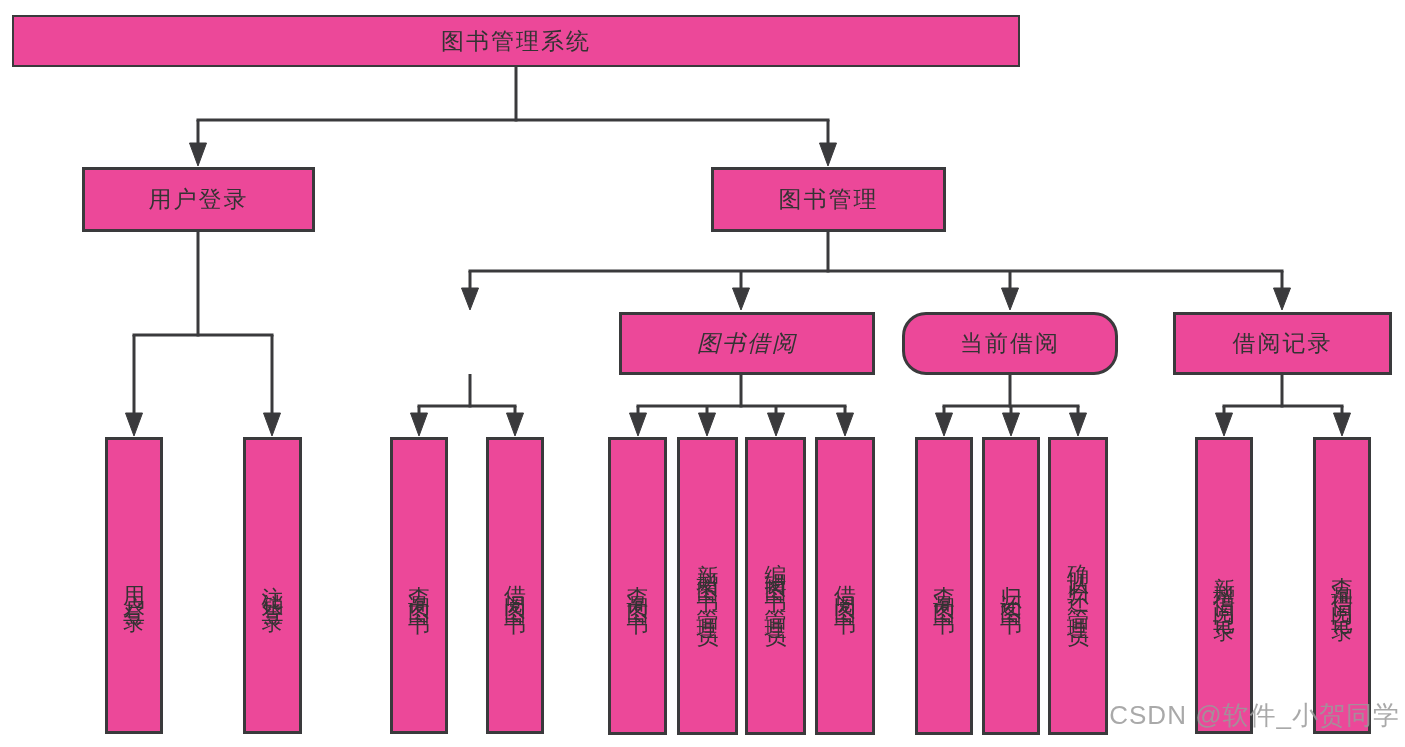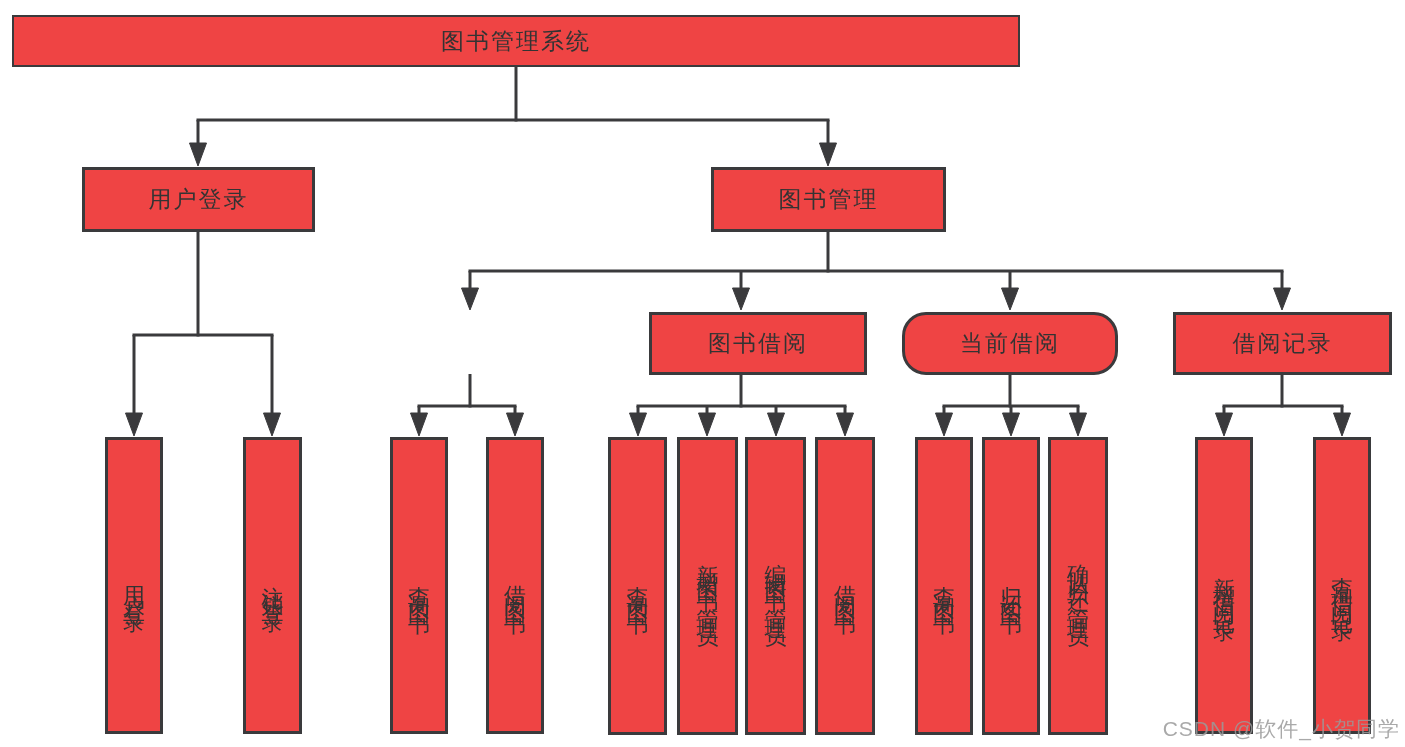--- a/index.html
+++ b/index.html
@@ -19,21 +19,21 @@
     position: absolute;
     left: 0;
     top: 0;
     width: 1405px;
     height: 747px;
   }
   .node {
     position: absolute;
     box-sizing: border-box;
     border: 3px solid #3a3a3c;
-    background: #ef4444;
+    background: #ec4899;
     color: #333333;
     display: flex;
     align-items: center;
     justify-content: center;
   }
   .node.root { border-width: 2px; }
   .node.h span {
     font-size: 23px;
     letter-spacing: 2px;
     white-space: nowrap;
@@ -41,22 +41,22 @@
   .node.v span {
     writing-mode: vertical-rl;
     text-orientation: mixed;
     font-size: 22px;
     letter-spacing: 9px;
     line-height: 1;
   }
   .watermark {
     position: absolute;
     right: 5px;
-    bottom: 4px;
-    font-size: 21px;
+    bottom: 14px;
+    font-size: 26px;
     letter-spacing: 1px;
     color: rgba(154, 154, 154, 0.85);
     white-space: nowrap;
   }
 </style>
 </head>
 <body>
 
 <div class="stage">
 
@@ -140,21 +140,21 @@
     <span>图书管理系统</span>
   </div>
 
   <div class="node h" style="left:82px; top:167px; width:233px; height:65px;">
     <span>用户登录</span>
   </div>
   <div class="node h" style="left:711px; top:167px; width:235px; height:65px;">
     <span>图书管理</span>
   </div>
 
-  <div class="node h" style="left:649px; top:312px; width:218px; height:63px;">
+  <div class="node h" style="left:619px; top:312px; width:256px; height:63px;font-style:italic;">
     <span>图书借阅</span>
   </div>
   <div class="node h" style="left:902px; top:312px; width:216px; height:63px;border-radius:24px;">
     <span>当前借阅</span>
   </div>
   <div class="node h" style="left:1173px; top:312px; width:219px; height:63px;">
     <span>借阅记录</span>
   </div>
 
   <div class="node v" style="left:105px; top:437px; width:58px; height:297px;">

